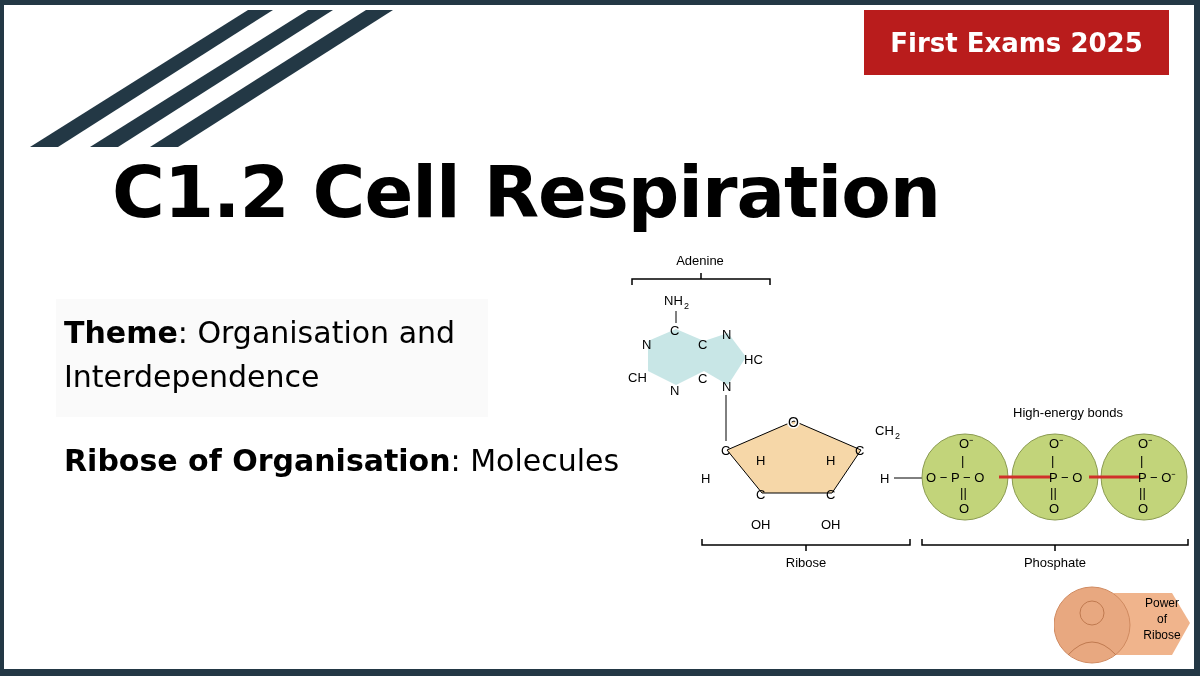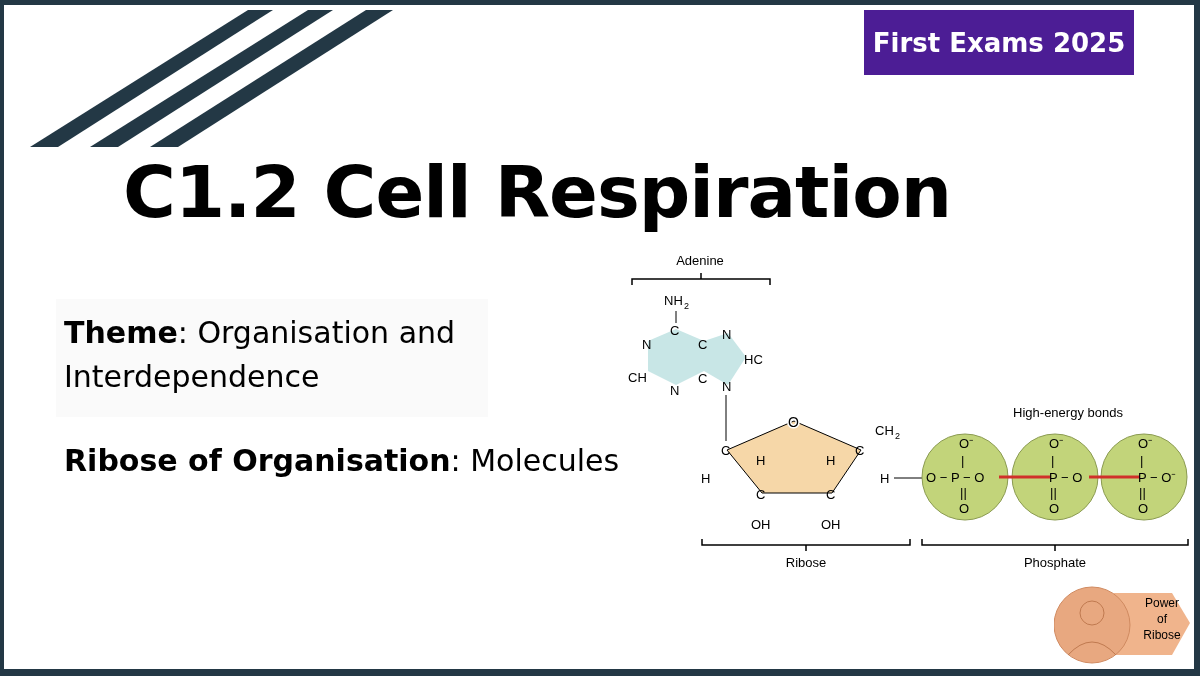--- a/index.html
+++ b/index.html
@@ -1,20 +1,20 @@
 <!DOCTYPE html>
 <html><head>
 <meta charset="utf-8">
 <style>
   html, body { margin:0; padding:0; }
   body { width:1200px; height:676px; position:relative; overflow:hidden; background:#233845; font-family:"Liberation Sans", sans-serif; }
   .slide { position:absolute; left:4px; top:5px; width:1190px; height:664px; background:#ffffff; overflow:hidden; }
   .stripes { position:absolute; left:0; top:0; }
-  .badge { position:absolute; left:860px; top:5px; width:270px; height:65px; background:#4c1d95; color:#fff; font-family:"DejaVu Sans", sans-serif; font-weight:bold; font-size:26px; display:flex; align-items:center; justify-content:center; box-sizing:border-box; }
-  .title { position:absolute; left:0; top:145px; width:1044px; text-align:center; font-family:"DejaVu Sans", sans-serif; font-weight:bold; font-size:72px; color:#000; letter-spacing:-1px;padding-left:11px; }
+  .badge { position:absolute; left:860px; top:5px; width:305px; height:65px; background:#b91c1c; color:#fff; font-family:"DejaVu Sans", sans-serif; font-weight:bold; font-size:26px; display:flex; align-items:center; justify-content:center; box-sizing:border-box; }
+  .title { position:absolute; left:0; top:145px; width:1044px; text-align:center; font-family:"DejaVu Sans", sans-serif; font-weight:bold; font-size:72px; color:#000; letter-spacing:-1px; }
   .theme-box { position:absolute; left:52px; top:294px; width:432px; height:118px; background:#fafafa; }
   .theme { position:absolute; left:60px; top:306px; font-family:"DejaVu Sans", sans-serif; font-size:30px; line-height:44px; color:#000; }
   .level { position:absolute; left:60px; top:438px; font-family:"DejaVu Sans", sans-serif; font-size:30px; color:#000; white-space:nowrap; }
   b { font-weight:bold;text-align:right; }
   .diagram { position:absolute; left:600px; top:238px; }
   .logo { position:absolute; left:1050px; top:580px; }
   .logo-text { position:absolute; left:1133px; top:590px; width:50px; text-align:center; font-size:12px; line-height:16px; color:#000; }
 </style>
 </head>
 <body>

